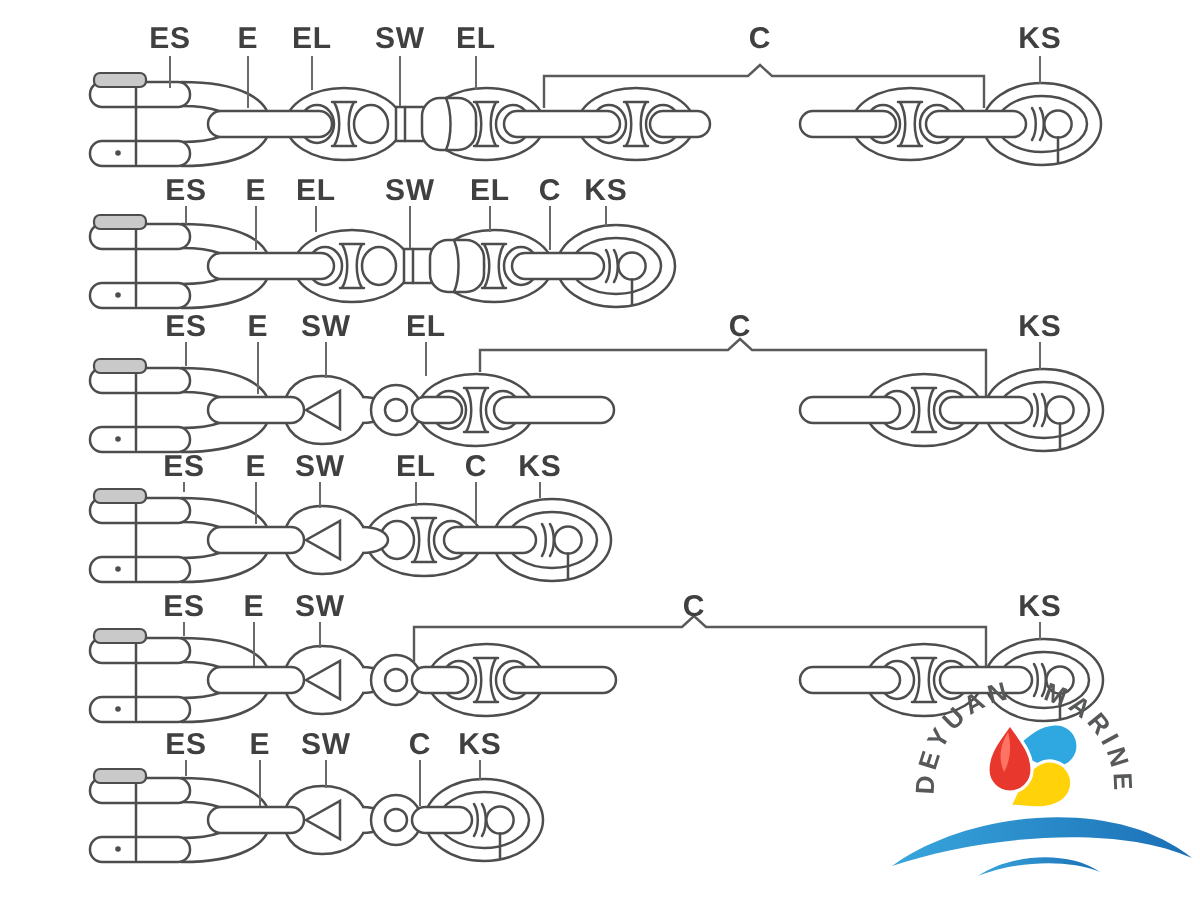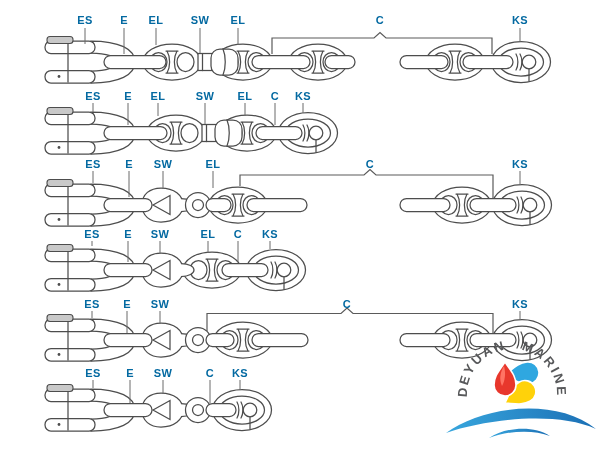--- a/index.html
+++ b/index.html
@@ -5,21 +5,21 @@
   html,body{margin:0;padding:0;background:#fff;}
   #stage{position:relative;width:600px;height:450px;background:#fff;overflow:hidden;
          font-family:"Liberation Sans",sans-serif;}
   #chain-svg{position:absolute;left:0;top:0;}
   .w{fill:#fff;stroke:#4d4d4d;stroke-width:1.25;}
   .n{fill:none;stroke:#4d4d4d;stroke-width:1.25;stroke-linecap:round;}
   .cap{fill:#c9c9c9;stroke:#4d4d4d;stroke-width:1.1;}
   .lead{stroke:#6a6a6a;stroke-width:1;}
   .brk{fill:none;stroke:#5a5a5a;stroke-width:1.2;}
   .plabel{position:absolute;transform:translateX(-50%);
-          font-weight:bold;font-size:11px;line-height:14px;color:#0369a1;
+          font-weight:bold;font-size:15px;line-height:14px;color:#404040;
           letter-spacing:.4px;white-space:nowrap;}
   .brand{font-weight:bold;font-size:13px;letter-spacing:2.2px;word-spacing:9px;}
 </style>
 </head>
 <body>
 
 <div id="stage">
 
 <svg id="chain-svg" width="600" height="450" viewBox="0 0 600 450">
   <defs>

